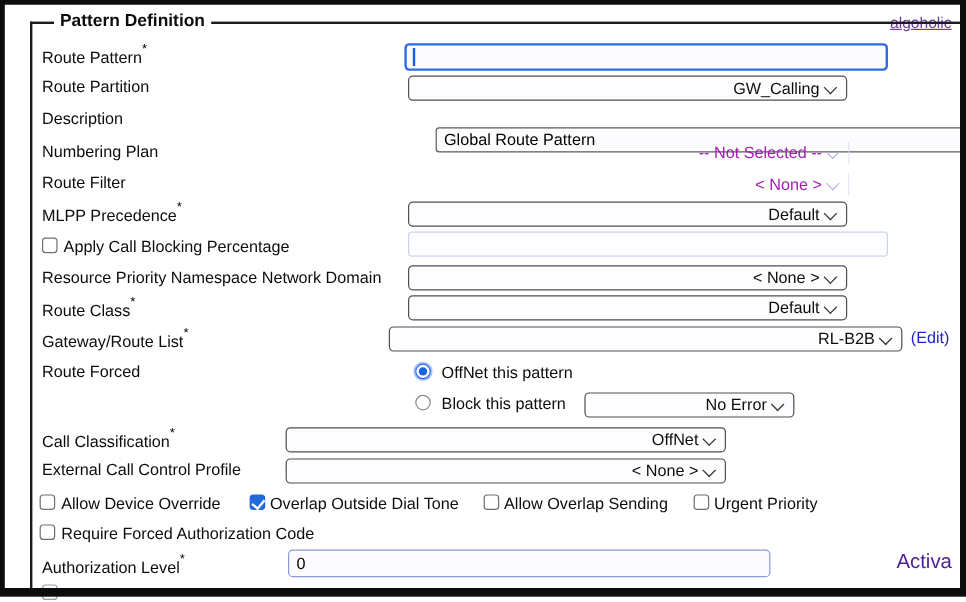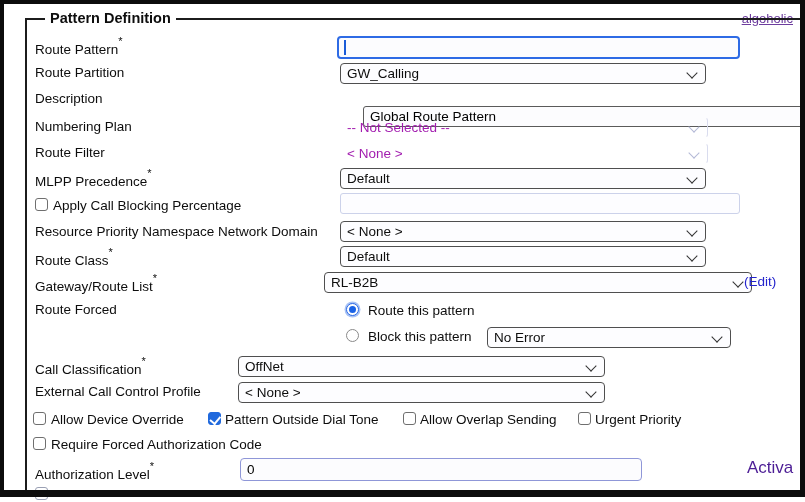--- a/index.html
+++ b/index.html
@@ -12,22 +12,22 @@
   .fs-left{position:absolute;left:25px;top:18px;width:2px;height:472px;background:#1c1c1c;z-index:1;}
   .legend{position:absolute;left:33px;top:10px;background:#fff;padding:0 5px;
           font-weight:bold;font-size:14.5px;z-index:2;white-space:nowrap;margin-left:12px;}
   .wm-top{position:absolute;right:12px;top:11px;color:#6d3d9e;font-size:13px;
           text-decoration:underline;z-index:0;}
   .wm-bottom{position:absolute;left:747px;top:458px;color:#4c1d95;font-size:17px;
              z-index:3;white-space:nowrap;}
   .lbl{position:absolute;left:35px;white-space:nowrap;z-index:2;}
   .lbl sup{font-size:11px;top:-3px;position:relative;}
   .sel{position:absolute;box-sizing:border-box;height:21px;border:1px solid #4f4f4f;
-       border-radius:4px;background:#fdfdff;line-height:19px;padding:0 9px 0 6px;
-       white-space:nowrap;overflow:hidden;z-index:2;cursor:default;}
+       border-radius:4px;background:#fdfdff;line-height:19px;padding:0 22px 0 6px;
+       white-space:nowrap;overflow:hidden;z-index:2;cursor:default;text-align:right;}
   .chev{position:absolute;right:9px;top:5px;width:7px;height:7px;
         border-right:1.7px solid #333;border-bottom:1.7px solid #333;transform:rotate(45deg);}
   .sel.disabled{border-color:transparent;border-right-color:#d9dcee;background:transparent;color:#a21caf;}
   .sel.disabled .chev{border-color:#b4b9d6;}
   .ti{position:absolute;box-sizing:border-box;height:21px;border:1px solid #5a5a5a;
       border-radius:3px;background:#fcfcfe;font-family:"Liberation Sans",sans-serif;
       font-size:13.5px;padding:0 6px;z-index:2;}
   .ti.focused{border:2px solid #2e6be5;border-radius:4px;height:23px;}
   .ti.dim{border:1px solid #ccd2ea;background:#fdfdff;}
   .ti.soft{border:1px solid #8f97d8;border-radius:4px;height:23px;}
@@ -35,21 +35,21 @@
   .cb{position:absolute;width:13px;height:13px;box-sizing:border-box;border:1px solid #6f6f6f;
       border-radius:3px;background:#fff;z-index:2;cursor:default;}
   .cb.checked{background:#2069dd;border-color:#2069dd;}
   .cb.checked::after{content:"";position:absolute;left:3.2px;top:0.8px;width:4.5px;height:7.5px;
       border:solid #fff;border-width:0 2px 2px 0;transform:rotate(40deg);}
   .radio{position:absolute;width:13px;height:13px;box-sizing:border-box;border:1px solid #8a8a8a;
       border-radius:50%;background:#fff;z-index:2;cursor:default;}
   .radio.selected{border-color:#2e6be5;box-shadow:0 0 0 1.5px #a9c3f5;}
   .radio.selected::after{content:"";position:absolute;left:2.1px;top:2.1px;width:7px;height:7px;
       border-radius:50%;background:#1b63e6;}
-  .link{position:absolute;color:#2323cc;z-index:2;white-space:nowrap;cursor:pointer;}
+  .link{position:absolute;color:#2323cc;z-index:2;white-space:nowrap;cursor:pointer;margin-left:15px;}
   .bar-bottom{position:absolute;left:0;top:490px;width:805px;height:7px;background:#0c0c0c;z-index:30;}
   .cb.partial{left:35px;top:487px;border-color:#9aa0b4;z-index:2;}
 </style>
 </head>
 <body>
 
 <div class="fs-top"></div>
 <div class="fs-left"></div>
 <div class="legend">Pattern Definition</div>
 <div class="wm-top">algoholic</div>
@@ -82,35 +82,35 @@
 
 <div class="lbl" style="top:249px"><span>Route Class</span><sup>*</sup></div>
 <div class="sel" style="left:340px;top:246px;width:366px"><span>Default</span><span class="chev"></span></div>
 
 <div class="lbl" style="top:275px"><span>Gateway/Route List</span><sup>*</sup></div>
 <div class="sel" style="left:324px;top:272px;width:428px"><span>RL-B2B</span><span class="chev"></span></div>
 <div class="link" style="left:744px;top:274px">(Edit)</div>
 
 <div class="lbl" style="top:302px">Route Forced</div>
 <span class="radio selected" style="left:346px;top:303px"></span>
-<div class="lbl" style="left:368px;top:303px">Route this pattern</div>
+<div class="lbl" style="left:368px;top:303px">OffNet this pattern</div>
 <span class="radio" style="left:346px;top:329px"></span>
 <div class="lbl" style="left:368px;top:329px">Block this pattern</div>
-<div class="sel" style="left:487px;top:327px;width:244px"><span>No Error</span><span class="chev"></span></div>
+<div class="sel" style="left:487px;top:327px;width:175px"><span>No Error</span><span class="chev"></span></div>
 
 <div class="lbl" style="top:358px"><span>Call Classification</span><sup>*</sup></div>
 <div class="sel" style="left:238px;top:356px;width:367px"><span>OffNet</span><span class="chev"></span></div>
 
 <div class="lbl" style="top:384px">External Call Control Profile</div>
 <div class="sel" style="left:238px;top:382px;width:367px"><span>&lt; None &gt;</span><span class="chev"></span></div>
 
 <span class="cb" style="left:33px;top:412px"></span>
 <div class="lbl" style="left:51px;top:412px">Allow Device Override</div>
 <span class="cb checked" style="left:208px;top:412px"></span>
-<div class="lbl" style="left:225px;top:412px">Pattern Outside Dial Tone</div>
+<div class="lbl" style="left:225px;top:412px">Overlap Outside Dial Tone</div>
 <span class="cb" style="left:403px;top:412px"></span>
 <div class="lbl" style="left:420px;top:412px">Allow Overlap Sending</div>
 <span class="cb" style="left:578px;top:412px"></span>
 <div class="lbl" style="left:595px;top:412px">Urgent Priority</div>
 
 <span class="cb" style="left:33px;top:437px"></span>
 <div class="lbl" style="left:51px;top:437px">Require Forced Authorization Code</div>
 
 <div class="lbl" style="top:463px"><span>Authorization Level</span><sup>*</sup></div>
 <input class="ti soft" style="left: 240px; top: 458px; width: 402px;" value="0">

